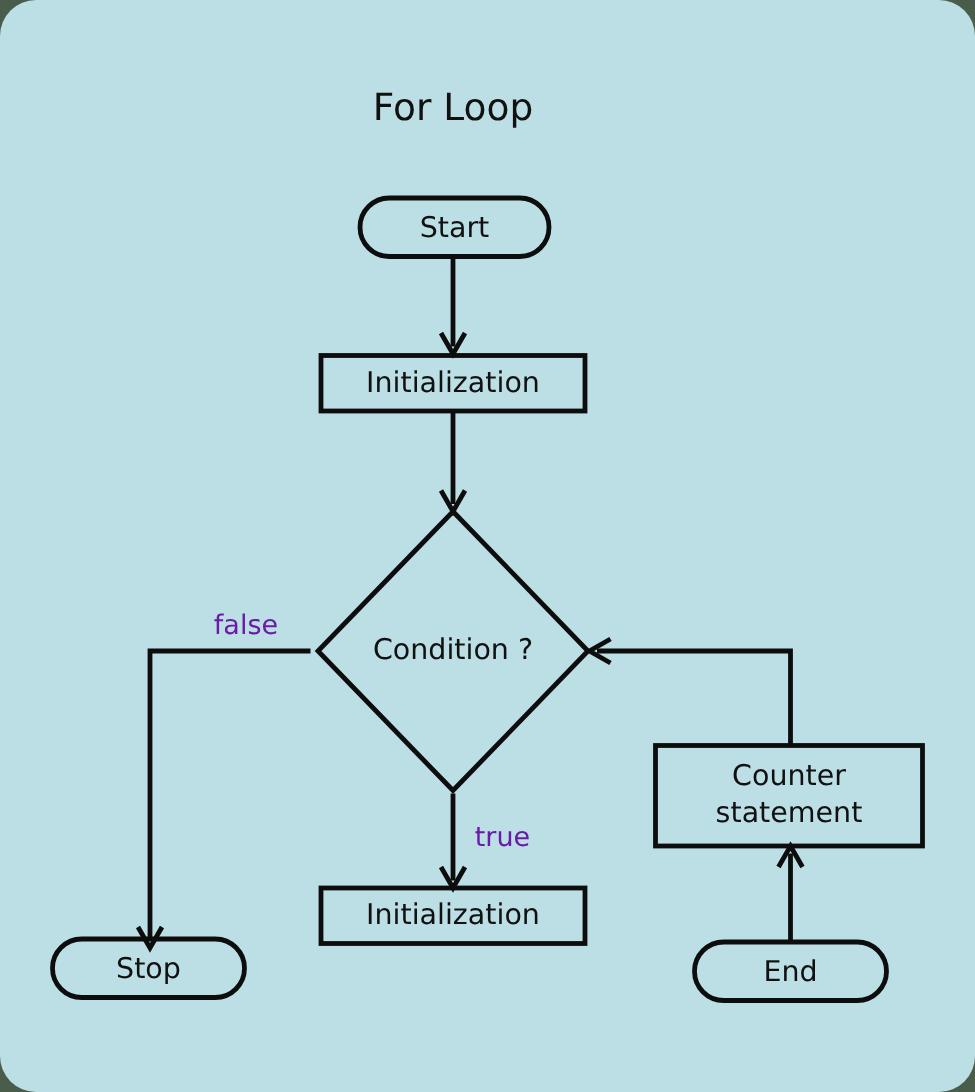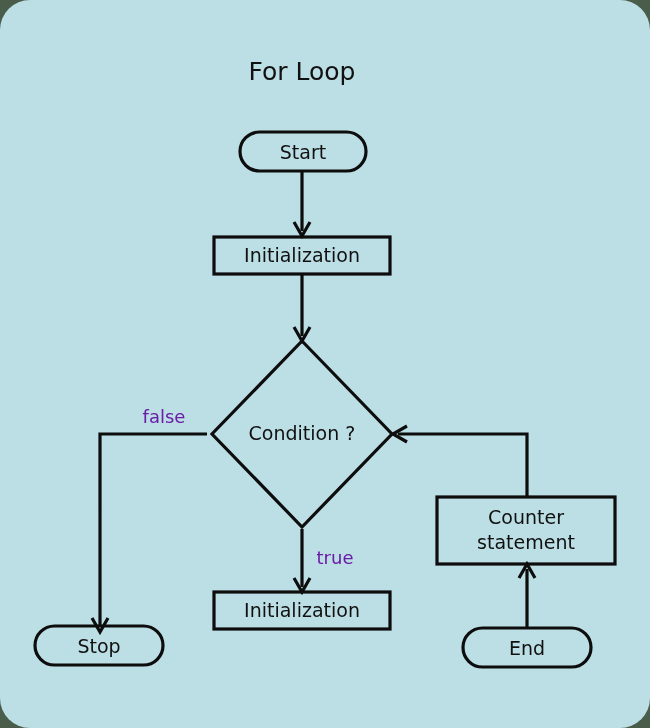--- a/index.html
+++ b/index.html
@@ -64,21 +64,21 @@
   .edge-label {
     font-size: 18px;
     text-anchor: middle;
     dominant-baseline: middle;
     fill: #6a1ba8;
   }
 </style>
 </head>
 <body style="background: rgb(74, 93, 74);">
 
-<div id="canvas" style="background: rgb(188, 223, 229);">
+<div id="canvas" style="background: rgb(188, 223, 229); border-radius: 24px;">
 
   <svg id="flow" viewBox="0 0 650 728">
 
     <text class="title-label" x="302" y="73" style="fill: rgb(17, 17, 17);">For Loop</text>
 
     <g>
       <path class="connector" d="M302,171 L302,231" style="stroke: rgb(13, 13, 13);"></path>
       <path class="arrowhead" d="M294,222 L302,236 L310,222" style="stroke: rgb(13, 13, 13);"></path>
     </g>
 

